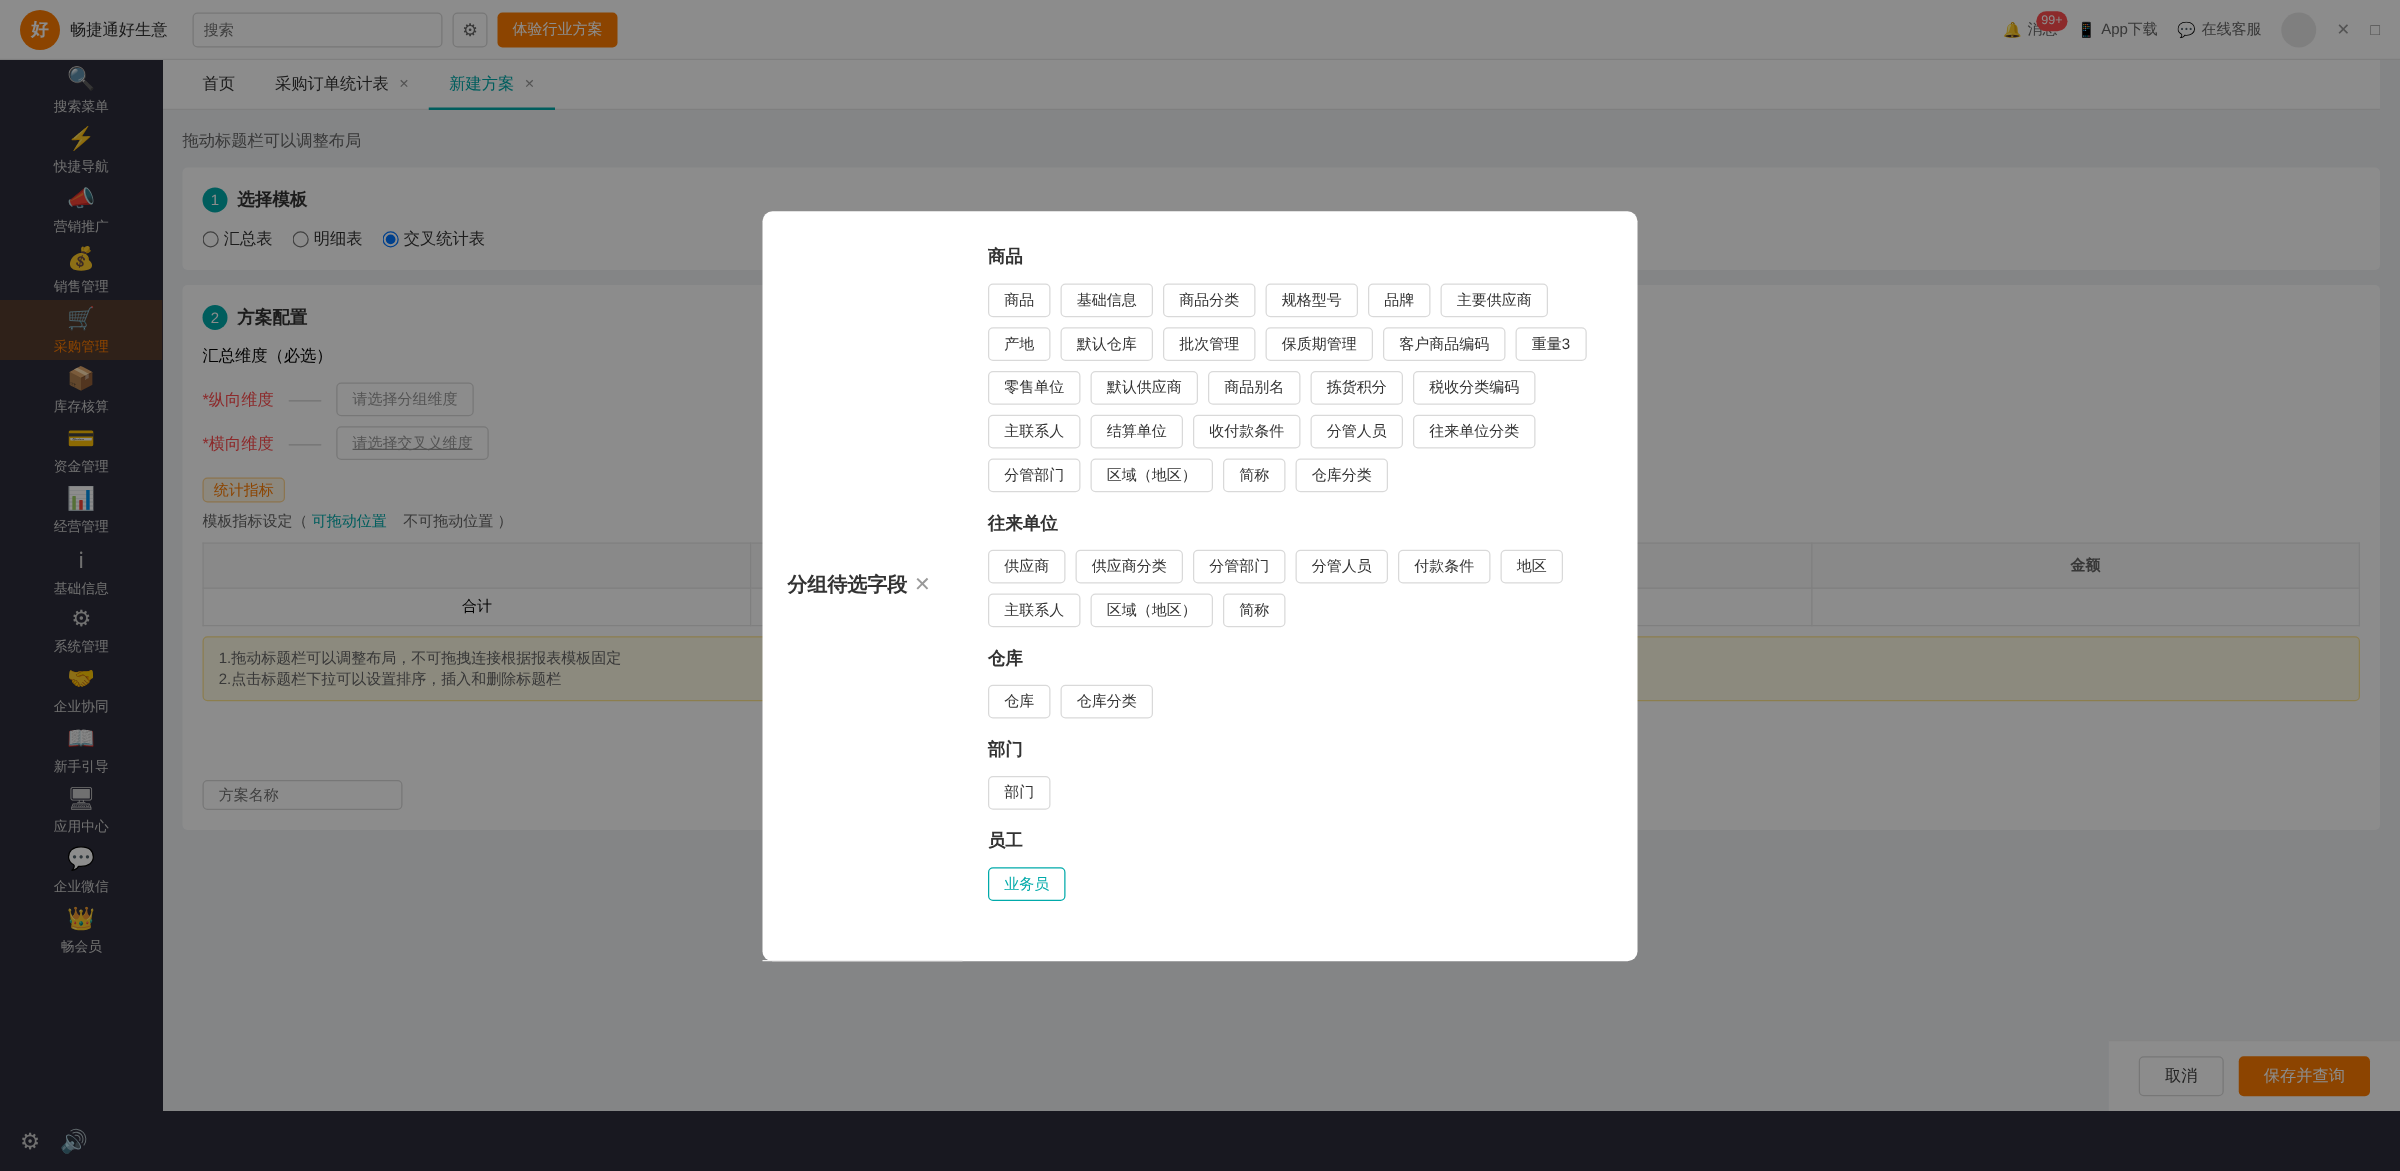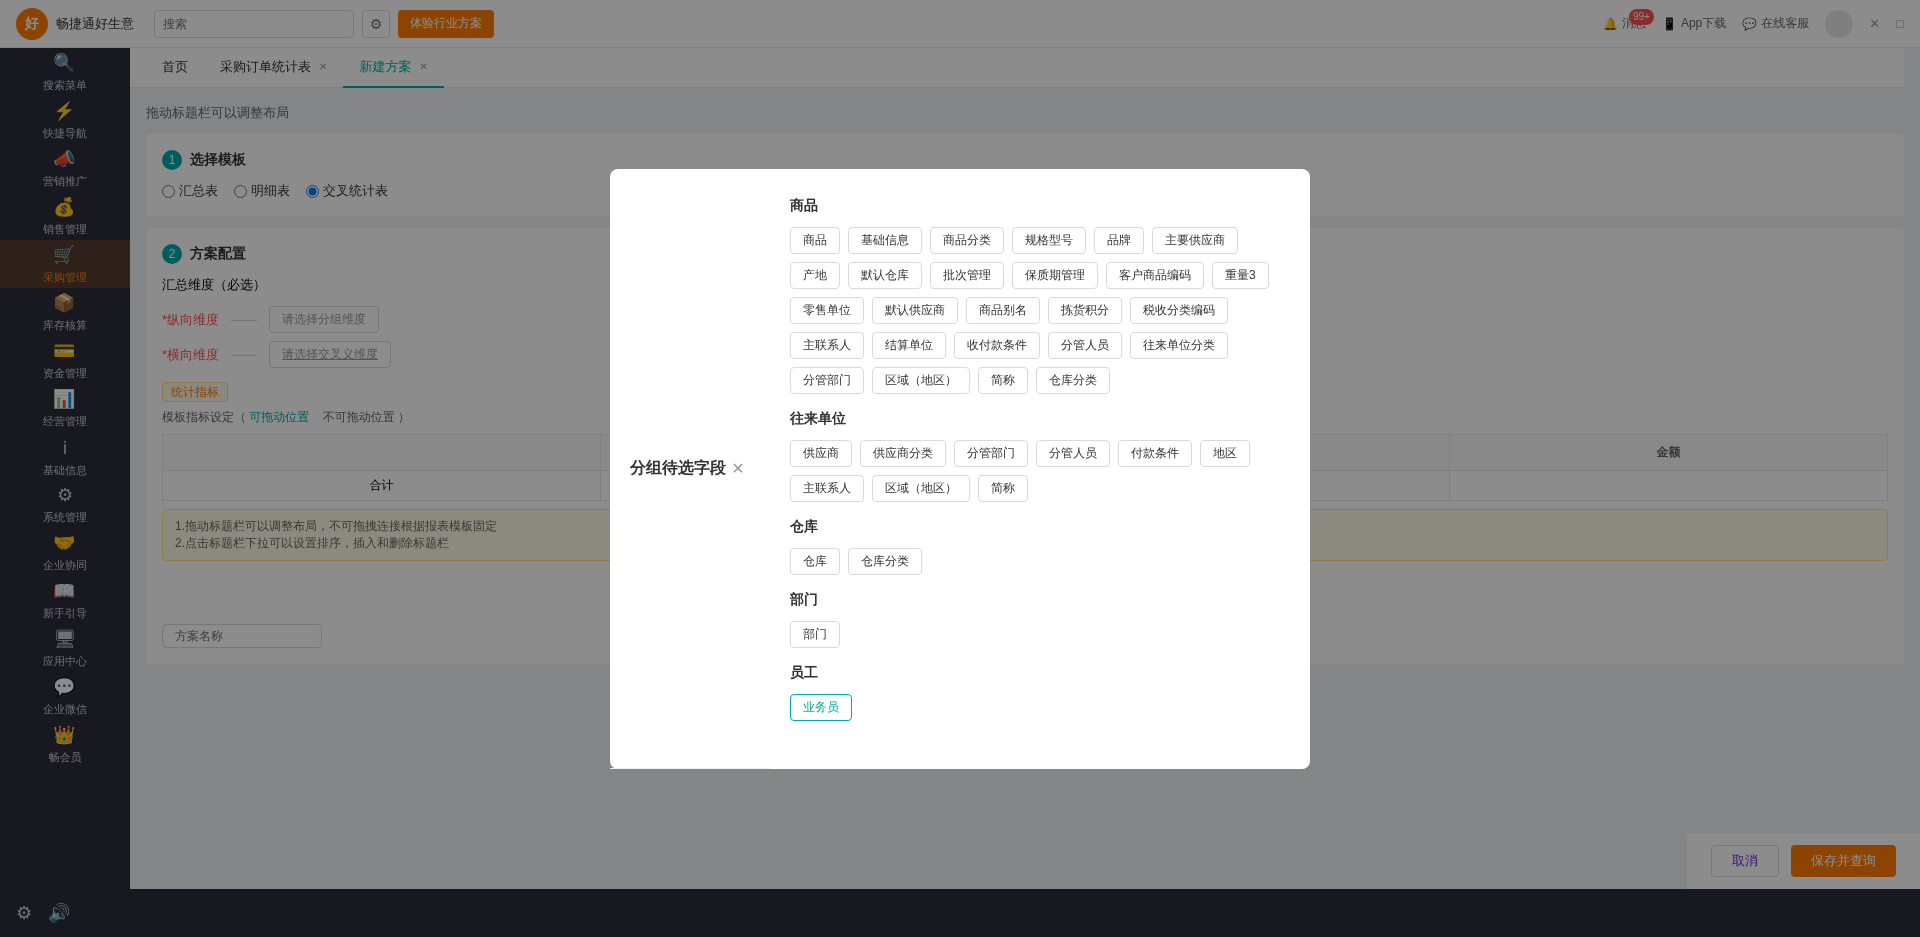--- a/index.html
+++ b/index.html
@@ -307,21 +307,21 @@
       z-index: 50;
     }
     .btn-cancel {
       height: 32px;
       padding: 0 20px;
       border: 1px solid #d9d9d9;
       border-radius: 4px;
       background: #fff;
       cursor: pointer;
       font-size: 13px;
-      color: #6d28d9;
+      color: #404040;
     }
     .btn-primary {
       height: 32px;
       padding: 0 20px;
       border: none;
       border-radius: 4px;
       background: #ff7d00;
       color: #fff;
       cursor: pointer;
       font-size: 13px;

